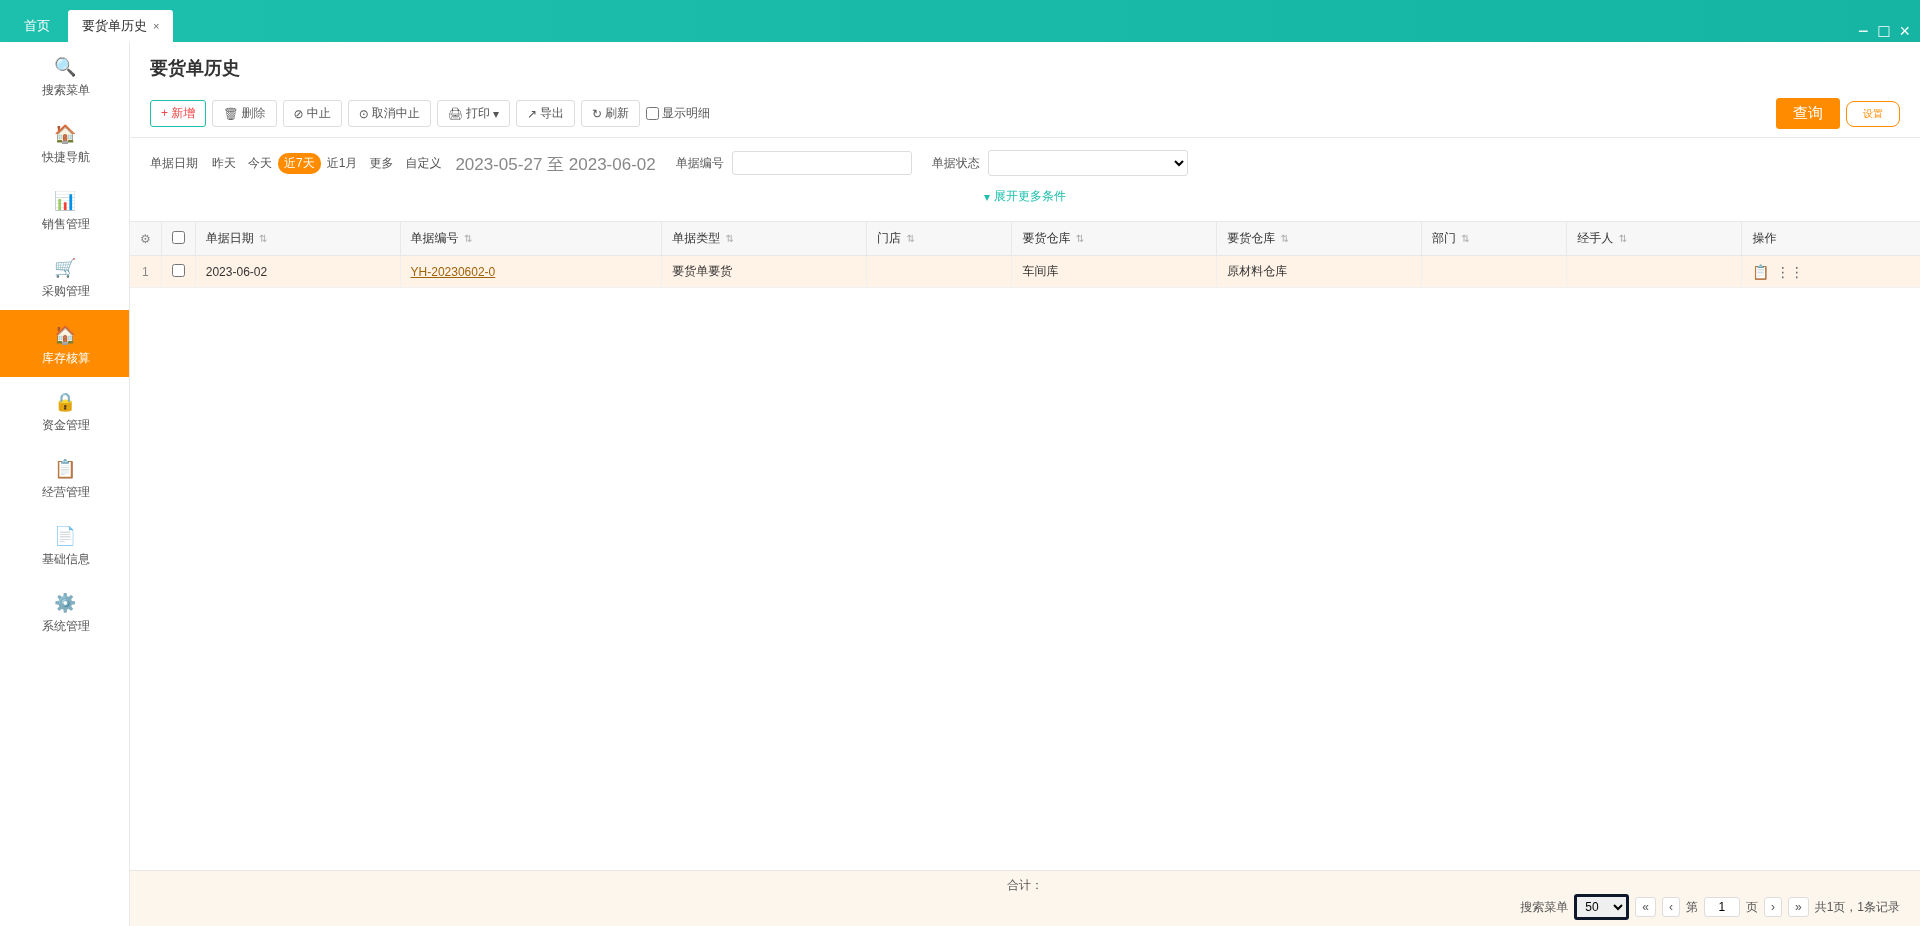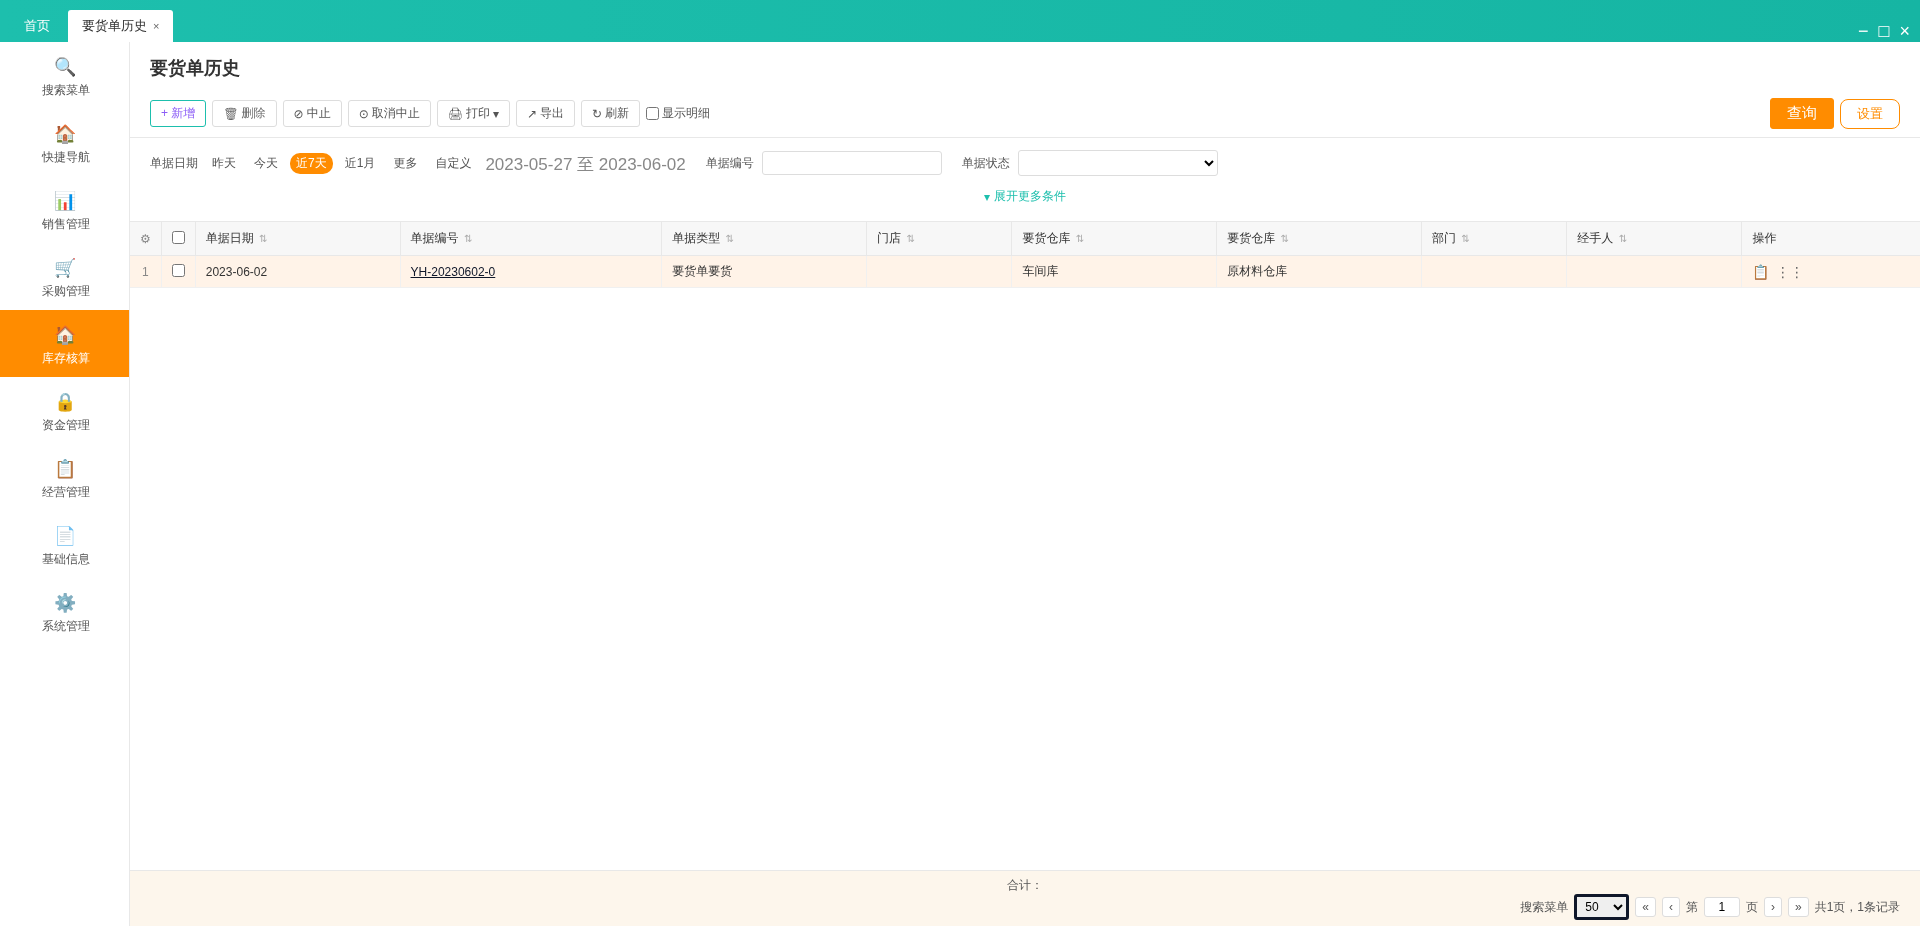--- a/index.html
+++ b/index.html
@@ -101,24 +101,24 @@
       align-items: center;
       gap: 3px;
       padding: 4px 10px;
       border: 1px solid #ddd;
       background: #fff;
       border-radius: 3px;
       cursor: pointer;
       font-size: 12px;
       color: #555;
     }
-    .toolbar-btn.new-btn { color: #8b5cf6; border-color: #1dbfad; }
+    .toolbar-btn.new-btn { color: #ef4444; border-color: #1dbfad; }
     .toolbar-btn.del-btn { color: #666; }
     .toolbar-btn.primary-action { background: #ff8c00; color: #fff; border-color: #ff8c00; font-size: 15px; padding: 5px 16px; }
-    .toolbar-btn.secondary-action { background: #fff; color: #ff8c00; border-color: #ff8c00; font-size: 13px; padding: 5px 16px; border-radius: 8px; }
+    .toolbar-btn.secondary-action { background: #fff; color: #ff8c00; border-color: #ff8c00; font-size: 10px; padding: 5px 16px; border-radius: 8px; }
     .toolbar-spacer { flex: 1; }
     .display-detail { display: flex; align-items: center; gap: 3px; font-size: 12px; color: #555; }
 
     
     .filter-area {
       background: #fff;
       padding: 12px 20px;
       border-bottom: 1px solid #e8e8e8;
       flex-shrink: 0;
     }
@@ -134,21 +134,20 @@
       align-items: center;
       gap: 8px;
     }
     .filter-label {
       color: #555;
       font-size: 12px;
       white-space: nowrap;
     }
     .date-shortcuts {
       display: flex;
-      gap: 6px;
       align-items: flex-start;
     }
     .date-btn {
       padding: 2px 6px;
       border-radius: 10px;
       font-size: 12px;
       cursor: pointer;
       color: #555;
     }
     .date-btn.active { background: #ff8c00; color: #fff; }
@@ -212,21 +211,21 @@
     thead th:last-child { border-right: none; }
     tbody tr { border-bottom: 1px solid #f0f0f0; }
     tbody tr.highlighted { background: #fff3e8; }
     tbody td {
       padding: 7px 10px;
       color: #333;
       border-right: 1px solid #f0f0f0;
       white-space: nowrap;
     }
     tbody td:last-child { border-right: none; }
-    .link-text { color: #0f172a; cursor: pointer; text-decoration: underline; }
+    .link-text { color: #a16207; cursor: pointer; text-decoration: underline; }
     .sort-icon { font-size: 10px; color: #aaa; margin-left: 2px; }
     .settings-icon-cell { width: 30px; text-align: center; color: #888; cursor: pointer; }
     .checkbox-cell { width: 30px; text-align: center; }
     .op-icons { display: flex; gap: 6px; align-items: center; }
     .op-icon { cursor: pointer; color: #666; font-size: 14px; }
 
     
     .footer {
       background: #fdf6ec;
       border-top: 1px solid #e8e8e8;

